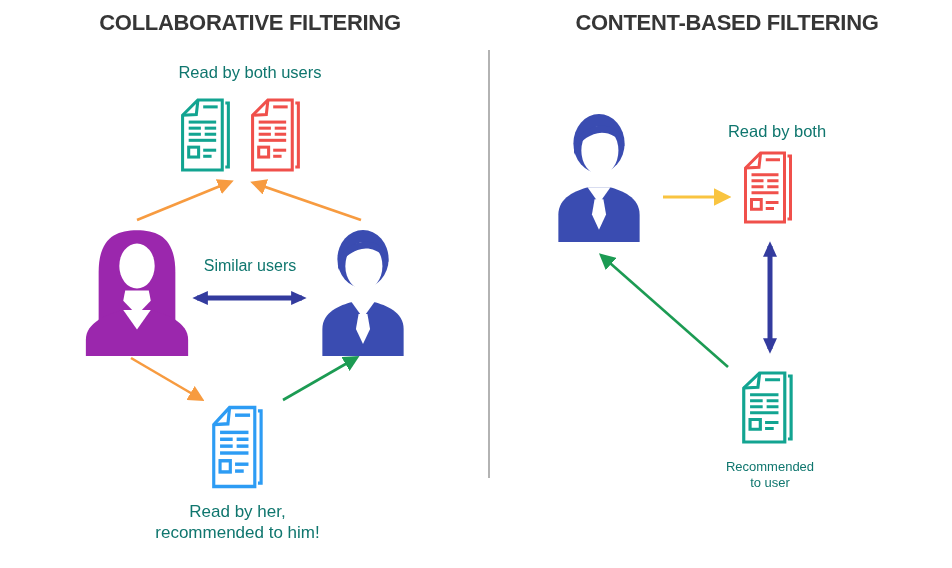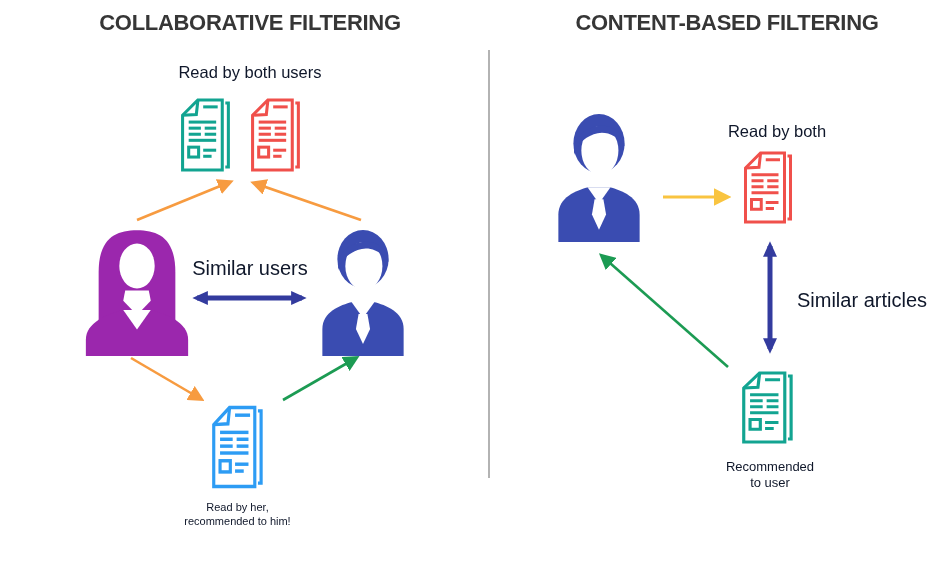--- a/index.html
+++ b/index.html
@@ -7,33 +7,33 @@
     position: relative;
     width: 952px;
     height: 568px;
     background: #ffffff;
     overflow: hidden;
     font-family: "Liberation Sans", sans-serif;
   }
   .canvas svg.scene { position: absolute; left: 0; top: 0; }
   .label {
     position: absolute;
-    color: #0f172a;
+    color: #0f766e;
     text-align: center;
     white-space: pre-line;
     line-height: 1.25;
   }
   .title {
     font-size: 22px;
     font-weight: 700;
     letter-spacing: -0.3px;
     color: #363636;
   }
   .sub { font-size: 16.5px; }
-  .mid { font-size: 20px; }
+  .mid { font-size: 16px; }
   
   .doc-teal  { color: #12A491; }
   .doc-red   { color: #F0504B; }
   .doc-blue  { color: #2D9CF4; }
   .person-purple { color: #9B27AD; }
   .person-blue   { color: #3A4CB1; }
 </style>
 </head>
 <body>
 
@@ -115,23 +115,22 @@
   </svg>
 
   <div class="label title" style="left:537px; top:9px; width:380px;">CONTENT-BASED FILTERING</div>
 
   <div class="label title" style="left:60px; top:9px; width:380px;">COLLABORATIVE FILTERING</div>
 
   <div class="label sub" style="left:160px; top:62px; width:180px;">Read by both users</div>
 
   <div class="label mid" style="left:170px; top:256px; width:160px;">Similar users</div>
 
-  <div class="label sub" style="left:130px; top:501px; width:215px; font-size:11px;">Read by her,
+  <div class="label sub" style="left:130px; top:501px; width:215px; font-size:17px;">Read by her,
 recommended to him!</div>
 
   <div class="label sub" style="left:712px; top:121px; width:130px;">Read by both</div>
 
-  <div class="label mid" style="left:782px; top:288px; width:160px;">Similar articles</div>
 
   <div class="label sub" style="left:696px; top:459px; width:148px; font-size:13px;">Recommended
 to user</div>
 
 </div>
 
 </body></html>

